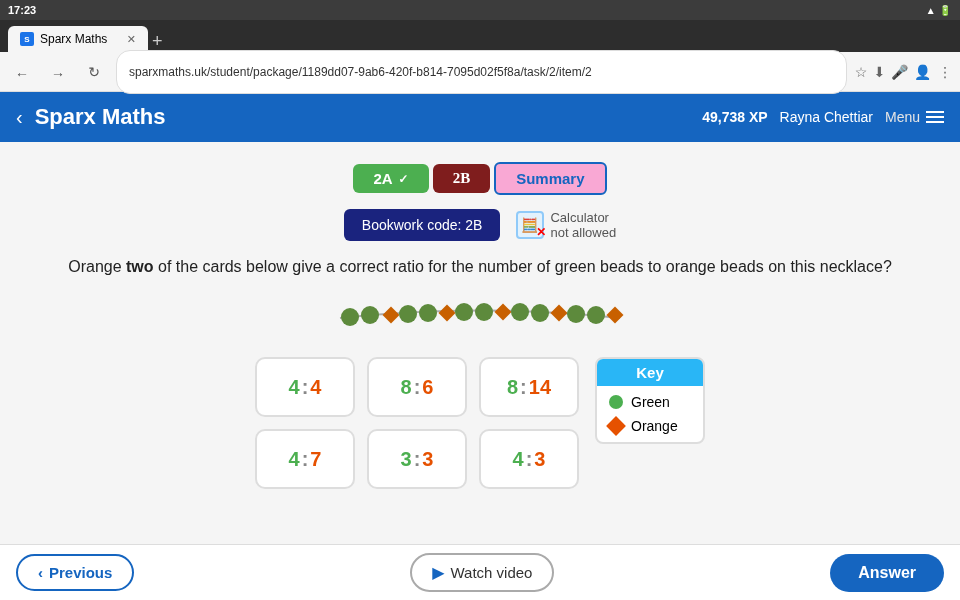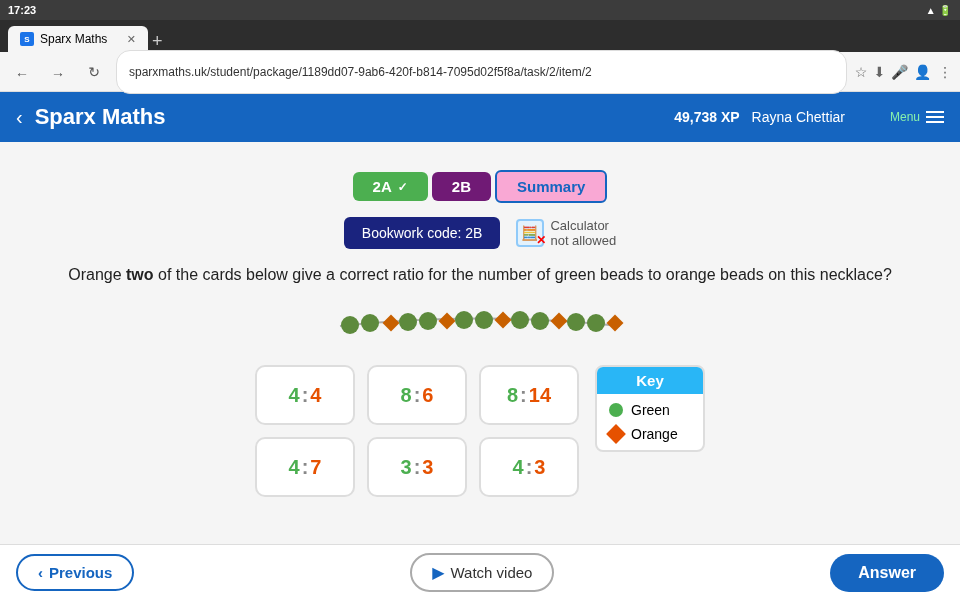--- a/index.html
+++ b/index.html
@@ -86,52 +86,52 @@
       align-items: center;
       padding: 0 16px;
     }
     .back-btn {
       background: none; border: none; color: white; font-size: 20px; cursor: pointer; margin-right: 12px;
     }
     .app-title { color: white; font-size: 22px; font-weight: bold; flex: 1; }
     .header-right { display: flex; align-items: center; gap: 12px; }
     .xp-text { color: white; font-size: 14px; font-weight: bold; }
     .user-text { color: white; font-size: 14px; }
-    .menu-btn { background: none; border: none; color: #86efac; font-size: 12px; cursor: pointer; display: flex; align-items: center; gap: 6px; margin-left: 33px; }
+    .menu-btn { background: none; border: none; color: #e5e5e5; font-size: 14px; cursor: pointer; display: flex; align-items: center; gap: 6px; }
     .hamburger { display: flex; flex-direction: column; gap: 3px; }
     .hamburger-line { width: 18px; height: 2px; background: white; }
 
     
     .main-content {
       background: #f5f5f5;
       height: calc(600px - 20px - 32px - 40px - 50px - 56px);
       display: flex;
       flex-direction: column;
       align-items: center;
-      padding: 28px;
+      padding: 20px;
       overflow: hidden;
     }
 
     
     .tabs-row {
       display: flex;
       align-items: center;
       gap: 4px;
       margin-bottom: 14px;
     }
     .tab-item {
       padding: 6px 20px;
       border-radius: 6px;
       font-size: 15px;
       font-weight: bold;
       cursor: pointer;
       border: none;
     }
     .tab-green { background: #4caf50; color: white; display: flex; align-items: center; gap: 6px; }
-    .tab-blue { background: #701a75; color: white; }
+    .tab-blue { background: #7f1d1d; color: white; font-family: Liberation Serif, serif; }
     .tab-summary { background: #f9a8d4; color: #1565c0; border: 2px solid #1565c0; }
     .tab-check { font-size: 12px; }
 
     
     .info-row {
       display: flex;
       align-items: center;
       gap: 16px;
       margin-bottom: 14px;
     }

